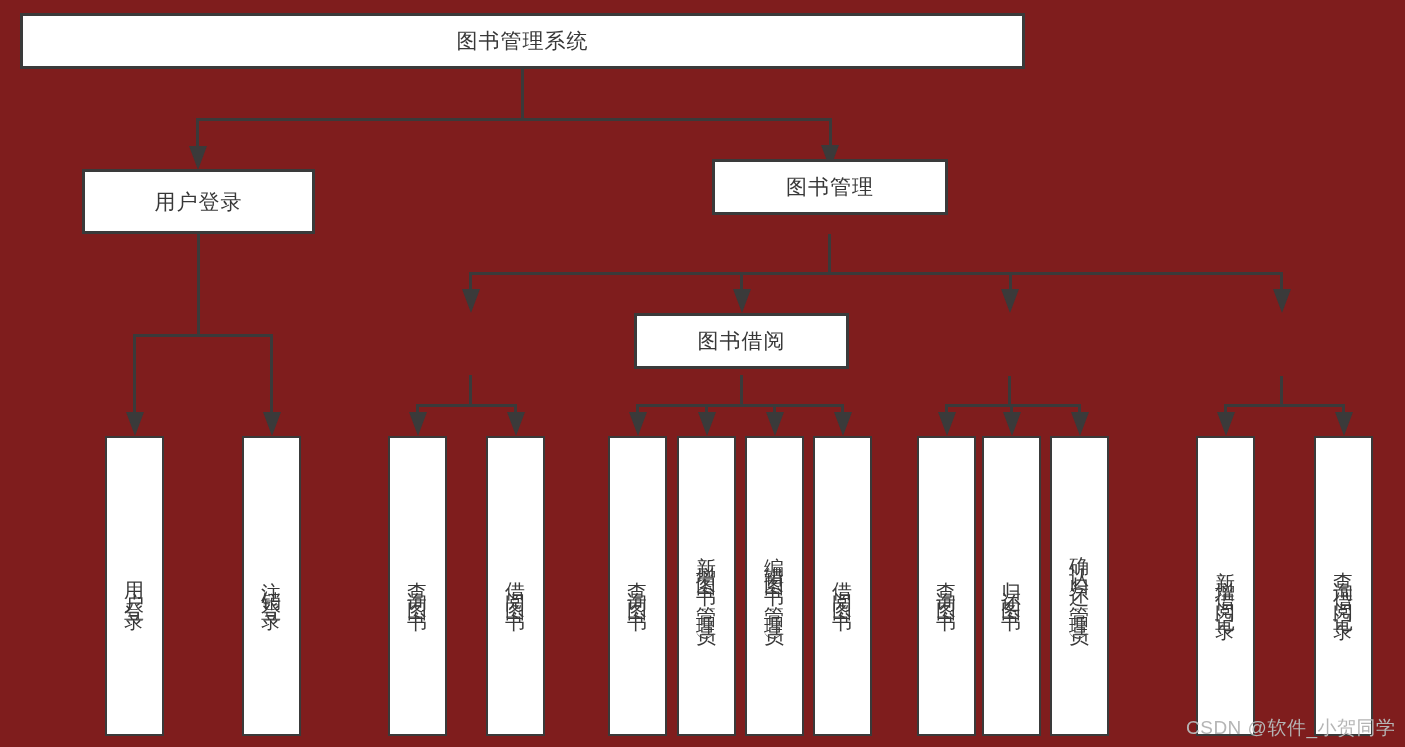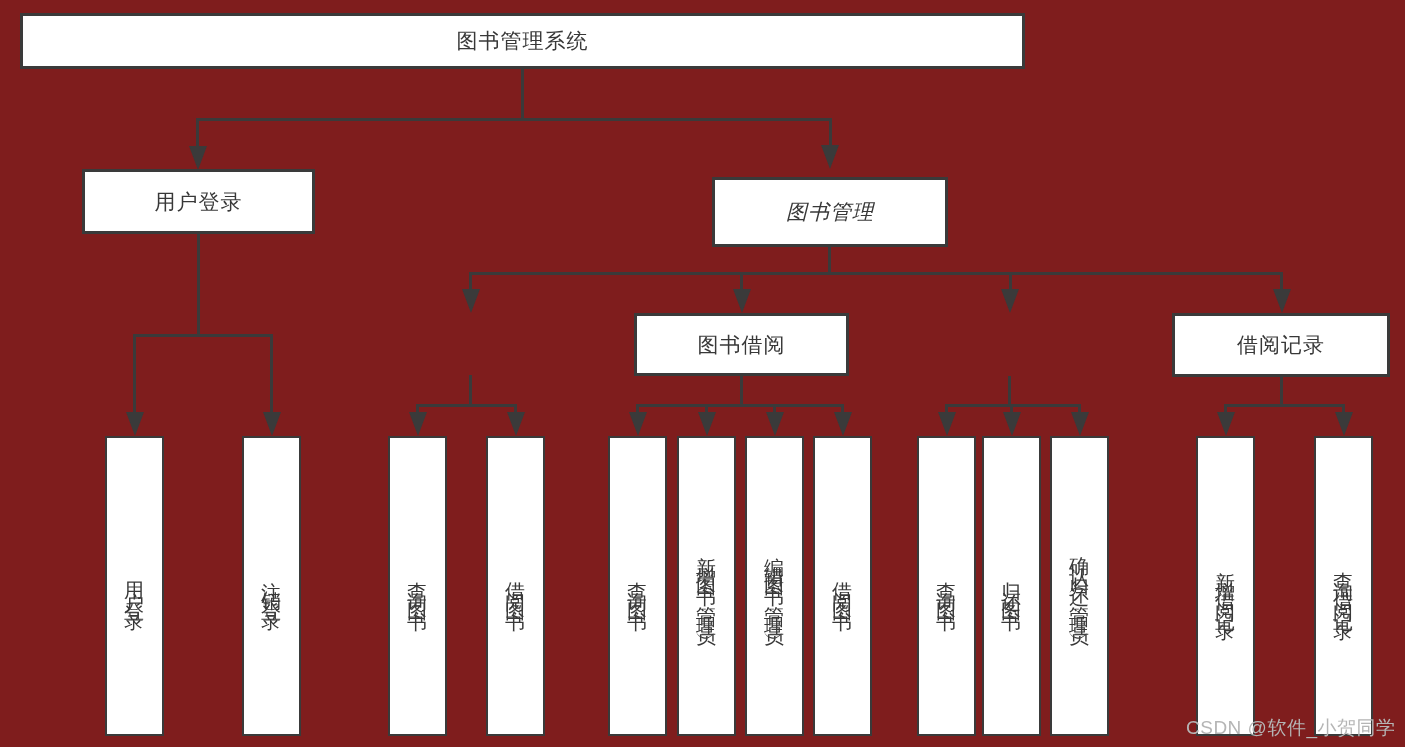--- a/index.html
+++ b/index.html
@@ -87,43 +87,40 @@
   </div>
 
   <div class="vl" style="left:521px; top:68px; height:52px;"></div>
   <div class="br" style="left:196px; top:118px; width:636px; height:30px;"></div>
   <div class="ar" style="left:189px; top:146px;"></div>
   <div class="ar" style="left:821px; top:145px;"></div>
 
   <div class="node" style="left:82px; top:169px; width:233px; height:65px;">
     <span>用户登录</span>
   </div>
-  <div class="node" style="left:712px; top:177px; width:236px; height:70px;font-style:italic;">
+  <div class="node" style="left:712px; top:159px; width:236px; height:56px;">
     <span>图书管理</span>
   </div>
 
   <div class="vl" style="left:197px; top:233px; height:103px;"></div>
   <div class="br" style="left:133px; top:334px; width:140px; height:78px;"></div>
   <div class="ar" style="left:126px; top:412px;"></div>
   <div class="ar" style="left:263px; top:412px;"></div>
 
   <div class="vl" style="left:828px; top:234px; height:40px;"></div>
   <div class="br" style="left:469px; top:272px; width:814px; height:20px;"></div>
   <div class="vl" style="left:740px; top:272px; height:20px;"></div>
   <div class="vl" style="left:1009px; top:272px; height:20px;"></div>
   <div class="ar" style="left:462px; top:289px;"></div>
   <div class="ar" style="left:733px; top:289px;"></div>
   <div class="ar" style="left:1001px; top:289px;"></div>
   <div class="ar" style="left:1273px; top:289px;"></div>
 
-  <div class="node" style="left:634px; top:313px; width:215px; height:63px;">
+  <div class="node" style="left:634px; top:313px; width:215px; height:56px;">
     <span>图书借阅</span>
-  </div>
-  <div class="node" style="left:1172px; top:313px; width:218px; height:64px;">
-    <span>借阅记录</span>
   </div>
 
   <div class="vl" style="left:469px; top:375px; height:31px;"></div>
   <div class="br" style="left:416px; top:404px; width:101px; height:10px;"></div>
   <div class="ar" style="left:409px; top:412px;"></div>
   <div class="ar" style="left:507px; top:412px;"></div>
 
   <div class="vl" style="left:740px; top:375px; height:31px;"></div>
   <div class="br" style="left:636px; top:404px; width:208px; height:10px;"></div>
   <div class="vl" style="left:705px; top:404px; height:10px;"></div>

